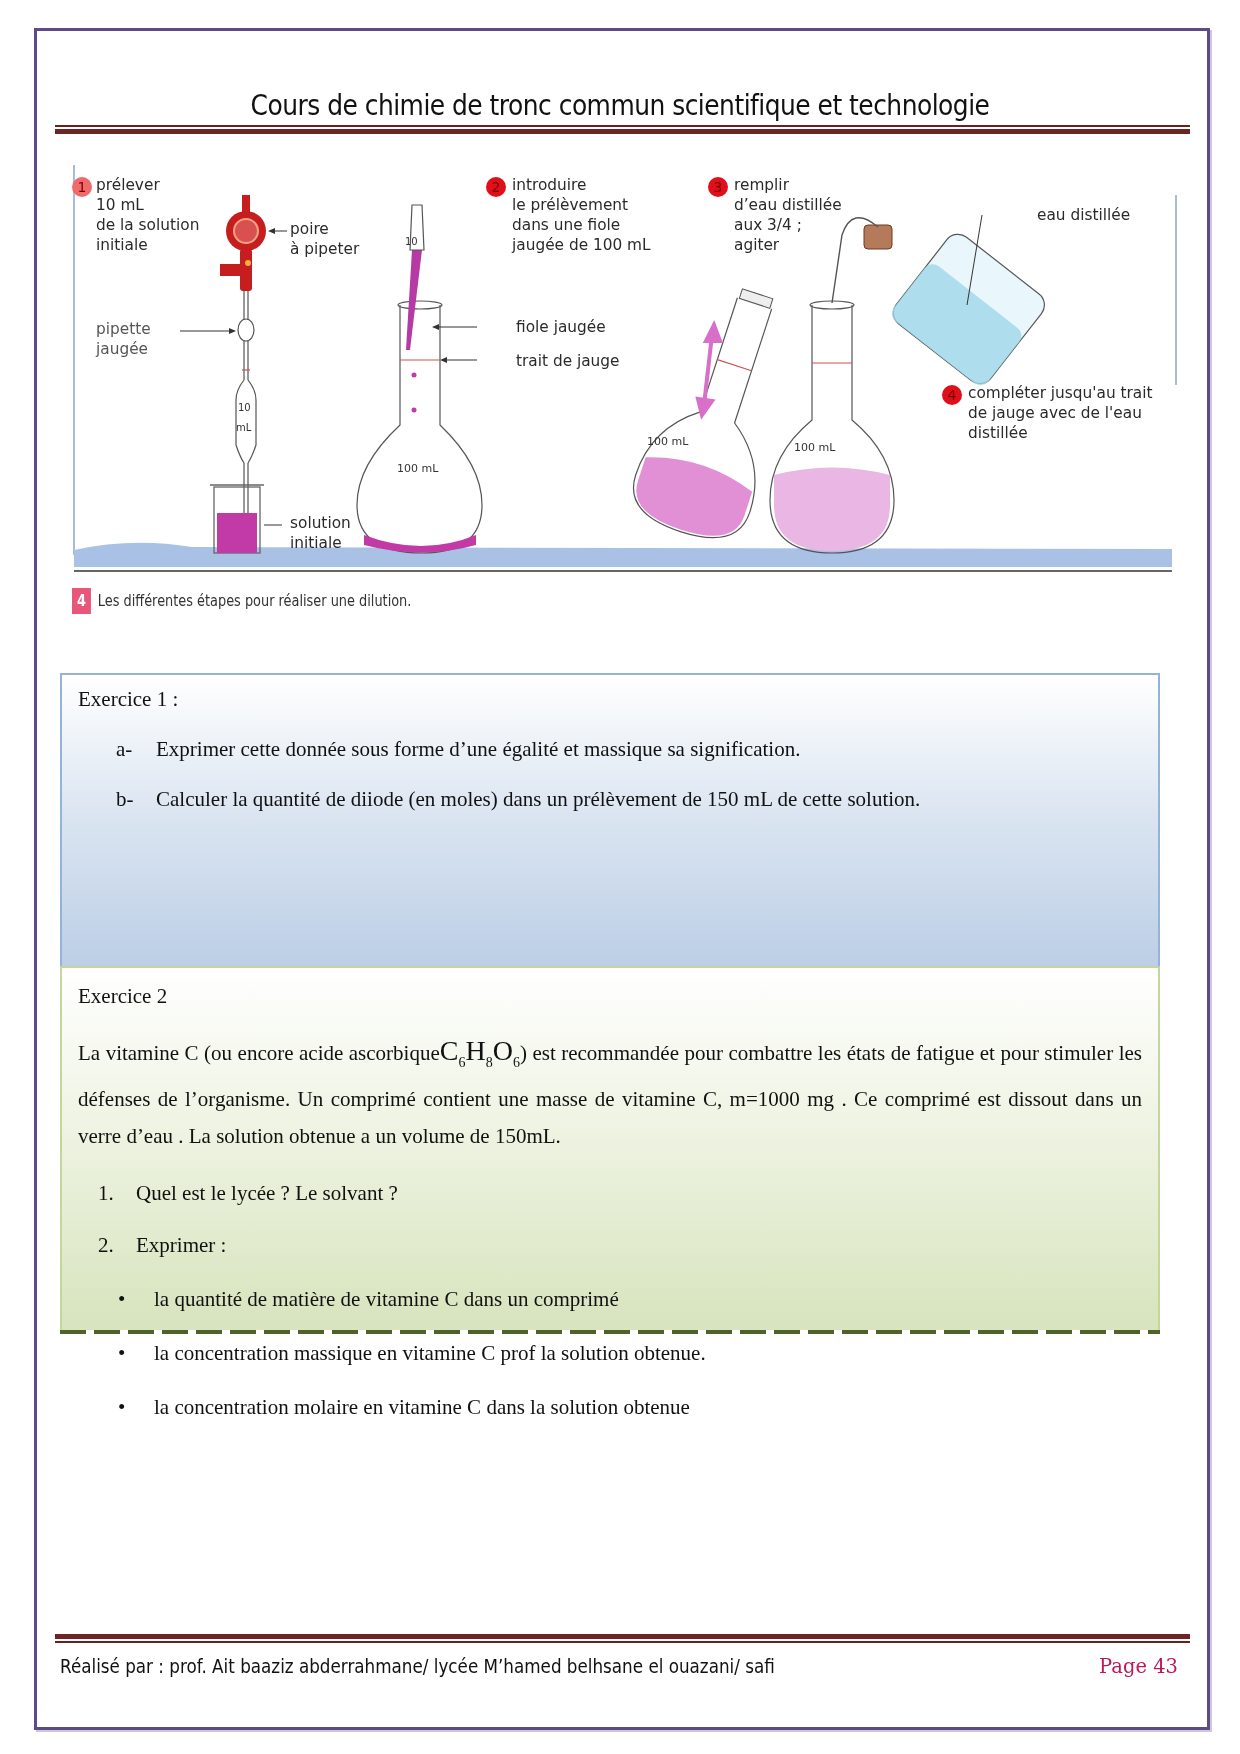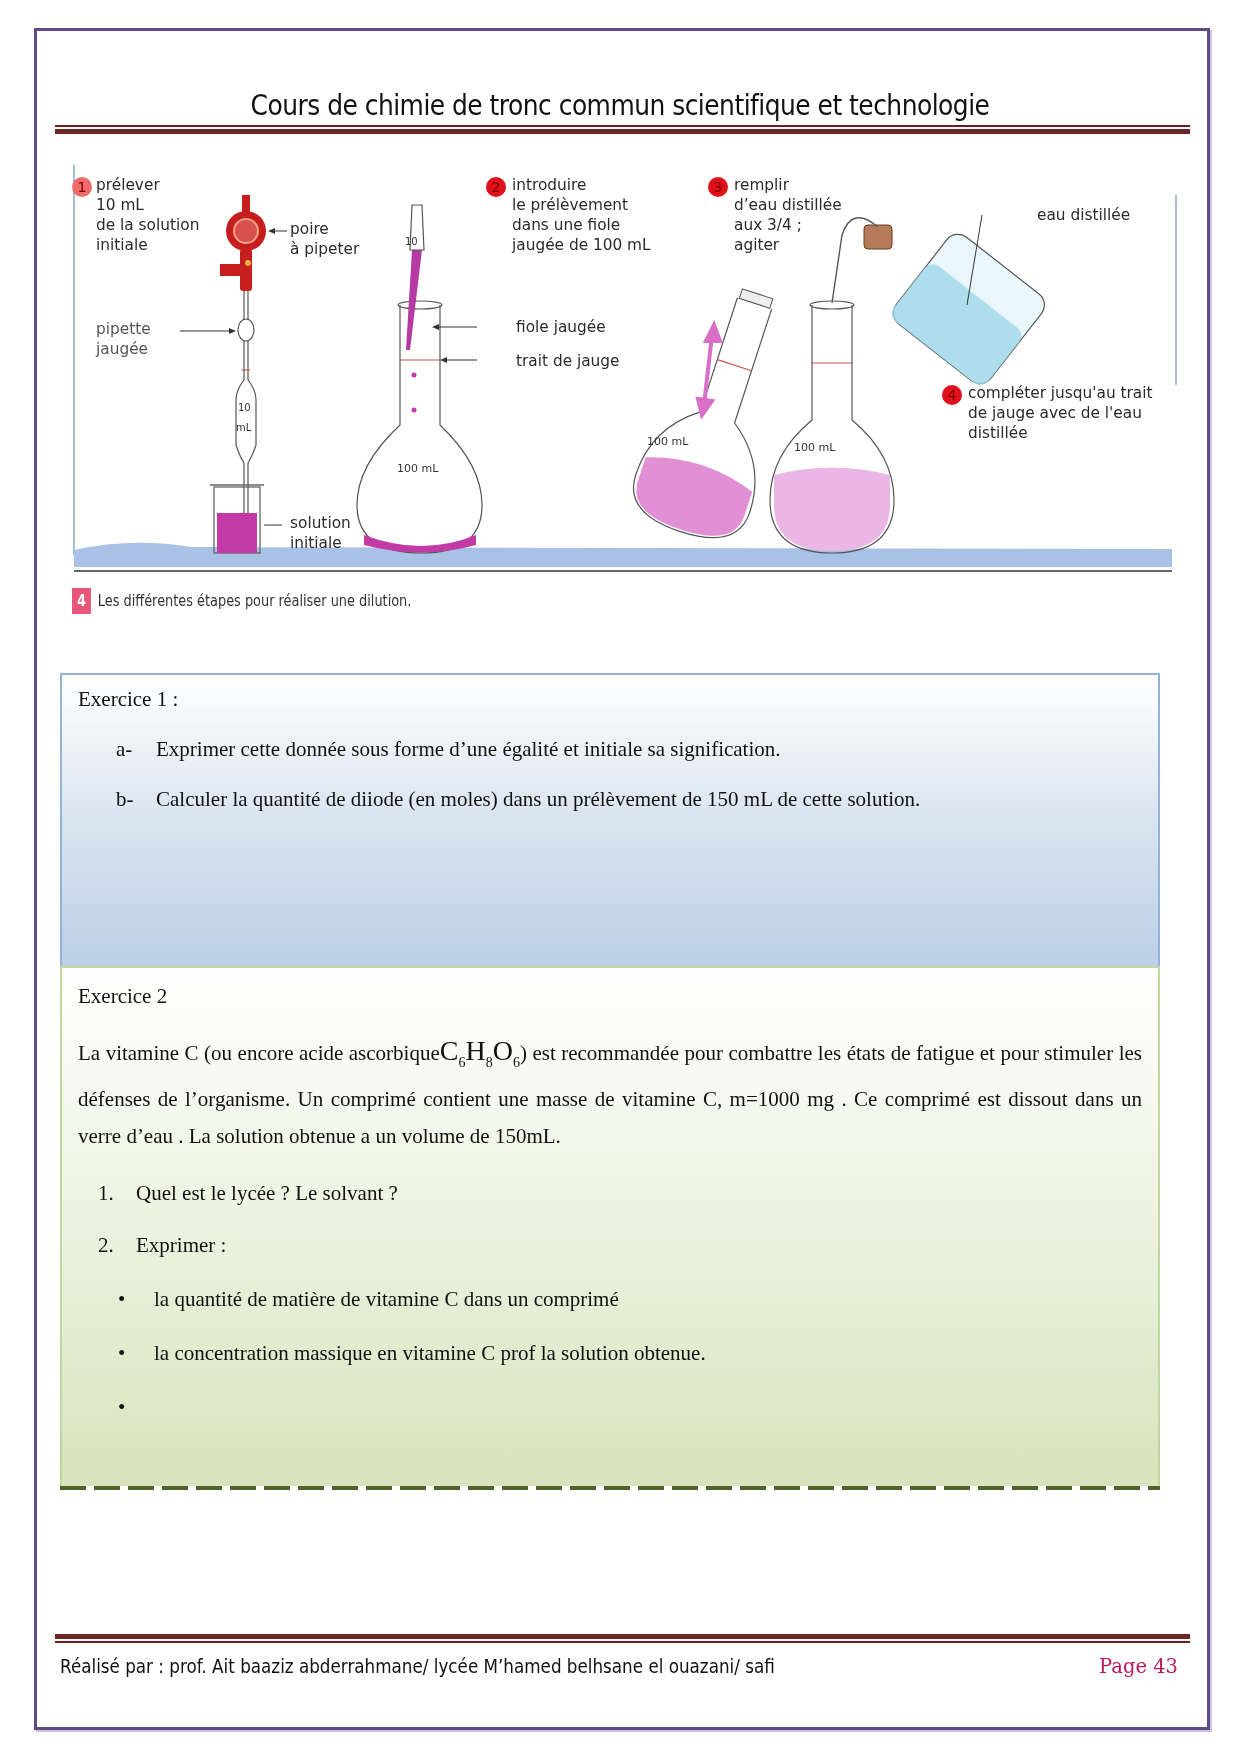--- a/index.html
+++ b/index.html
@@ -11,21 +11,21 @@
   .rule .gap { height:2px; background:#ffffff; }
   .rule .thick { height:5px; background:#6b2525; }
   .figure { position:absolute; left:72px; top:165px; width:1110px; height:450px; }
   .fig-label { position:absolute; font-family:"DejaVu Sans", sans-serif; font-size:16.5px; line-height:20px; color:#2a2a2a; transform:scaleX(0.93); transform-origin:left top; white-space:pre-line; }
   .num-badge { position:absolute; width:20px; height:20px; border-radius:50%; background:#e0101a; color:#7a0000; font-family:"DejaVu Sans", sans-serif; font-size:14px; text-align:center; line-height:20px; }
   .caption { position:absolute; left:72px; top:588px; font-family:"DejaVu Sans", sans-serif; font-size:15px; color:#333; transform:scaleX(0.86); transform-origin:left top; }
   .caption-badge { display:inline-block; width:22px; height:26px; background:#e8567a; color:#fff; font-weight:bold; text-align:center; line-height:26px; margin-right:8px; vertical-align:middle; }
   .ex-box { position:absolute; left:60px; width:1100px; box-sizing:border-box; padding:10px 16px; font-size:21px; }
   .ex1 { top:673px; height:312px; border:2px solid #95b3d7; border-bottom:none; background:linear-gradient(#ffffff 0%, #dbe5f1 45%, #b8cce4 100%); }
   .ex1::after { content:""; position:absolute; left:-2px; right:-2px; bottom:-4px; height:4px; background:repeating-linear-gradient(90deg, #1f3b63 0 26px, transparent 26px 42px); }
-  .ex2 { top:966px; height:520px; border:2px solid #c3d69b; border-bottom:none; background:linear-gradient(#ffffff 0%, #eef3e2 45%, #d7e4bd 100%); }
+  .ex2 { top:966px; height:364px; border:2px solid #c3d69b; border-bottom:none; background:linear-gradient(#ffffff 0%, #eef3e2 45%, #d7e4bd 100%); }
   .ex2::after { content:""; position:absolute; left:-2px; right:-2px; bottom:-4px; height:4px; background:repeating-linear-gradient(90deg, #4f6228 0 26px, transparent 26px 34px); }
   .ex-title { margin:0 0 0 0; line-height:28px; }
   .p { line-height:28px; margin-top:20px; }
   .just { text-align:justify; line-height:37px; margin-top:16px; }
   .li { position:relative; line-height:28px; margin-top:26px; }
   .li .mk { position:absolute; }
   sub, sup { font-size:13px; }
   .formula { font-size:28px; }
   .formula sub { font-size:14px; }
   .footer-text { position:absolute; left:60px; top:1655px; font-family:"DejaVu Sans", sans-serif; font-size:19.5px; transform:scaleX(0.86); transform-origin:left top; color:#111; }
@@ -167,21 +167,21 @@
 distillée</div>
 </div>
 
 <div class="caption">
   <span class="caption-badge">4</span><span>Les différentes étapes pour réaliser une dilution.</span>
 </div>
 
 <div class="ex-box ex1">
   <div class="ex-title">Exercice 1 :</div>
   <div class="li" style="padding-left:78px;margin-top:22px;">
-    <span class="mk" style="left:38px;">a-</span><span>Exprimer cette donnée sous forme d’une égalité et initiale sa signification.</span>
+    <span class="mk" style="left:38px;">a-</span><span>Exprimer cette donnée sous forme d’une égalité et massique sa signification.</span>
   </div>
   <div class="li" style="padding-left:78px;margin-top:22px;">
     <span class="mk" style="left:38px;">b-</span><span>Calculer la quantité de diiode (en moles) dans un prélèvement de 150 mL de cette solution.</span>
   </div>
 </div>
 
 <div class="ex-box ex2">
   <div class="ex-title" style="margin-top:4px;">Exercice 2</div>
   <div class="just" style="margin-top:22px;">
     <span>La vitamine C (ou encore acide ascorbique</span><span class="formula"><span>C</span><sub>6</sub><span>H</span><sub>8</sub><span>O</span><sub>6</sub></span><span>) est recommandée pour combattre les états de fatigue et pour stimuler les défenses de l’organisme. Un comprimé contient une masse de vitamine C, m=1000 mg . Ce comprimé est dissout dans un verre d’eau . La solution obtenue a un volume de 150mL.</span>
@@ -192,21 +192,21 @@
   <div class="li" style="padding-left:58px;margin-top:24px;">
     <span class="mk" style="left:20px;">2.</span><span>Exprimer :</span>
   </div>
   <div class="li" style="padding-left:76px;margin-top:26px;">
     <span class="mk" style="left:40px;">•</span><span>la quantité de matière de vitamine C dans un comprimé</span>
   </div>
   <div class="li" style="padding-left:76px;margin-top:26px;">
     <span class="mk" style="left:40px;">•</span><span> la concentration massique en vitamine C prof la solution obtenue.</span>
   </div>
   <div class="li" style="padding-left:76px;margin-top:26px;">
-    <span class="mk" style="left:40px;">•</span>
+    <span class="mk" style="left:40px;">•</span><span>la concentration molaire en vitamine C dans la solution  obtenue</span>
   </div>
 </div>
 
 <div class="rule" style="top:1634px;">
   <div class="thick"></div>
     <div class="gap"></div>
     <div class="thin"></div>
 </div>
 <div class="footer-text">Réalisé par : prof. Ait baaziz abderrahmane/ lycée M’hamed belhsane el ouazani/ safi</div>
 <div class="footer-page">Page 43</div>

